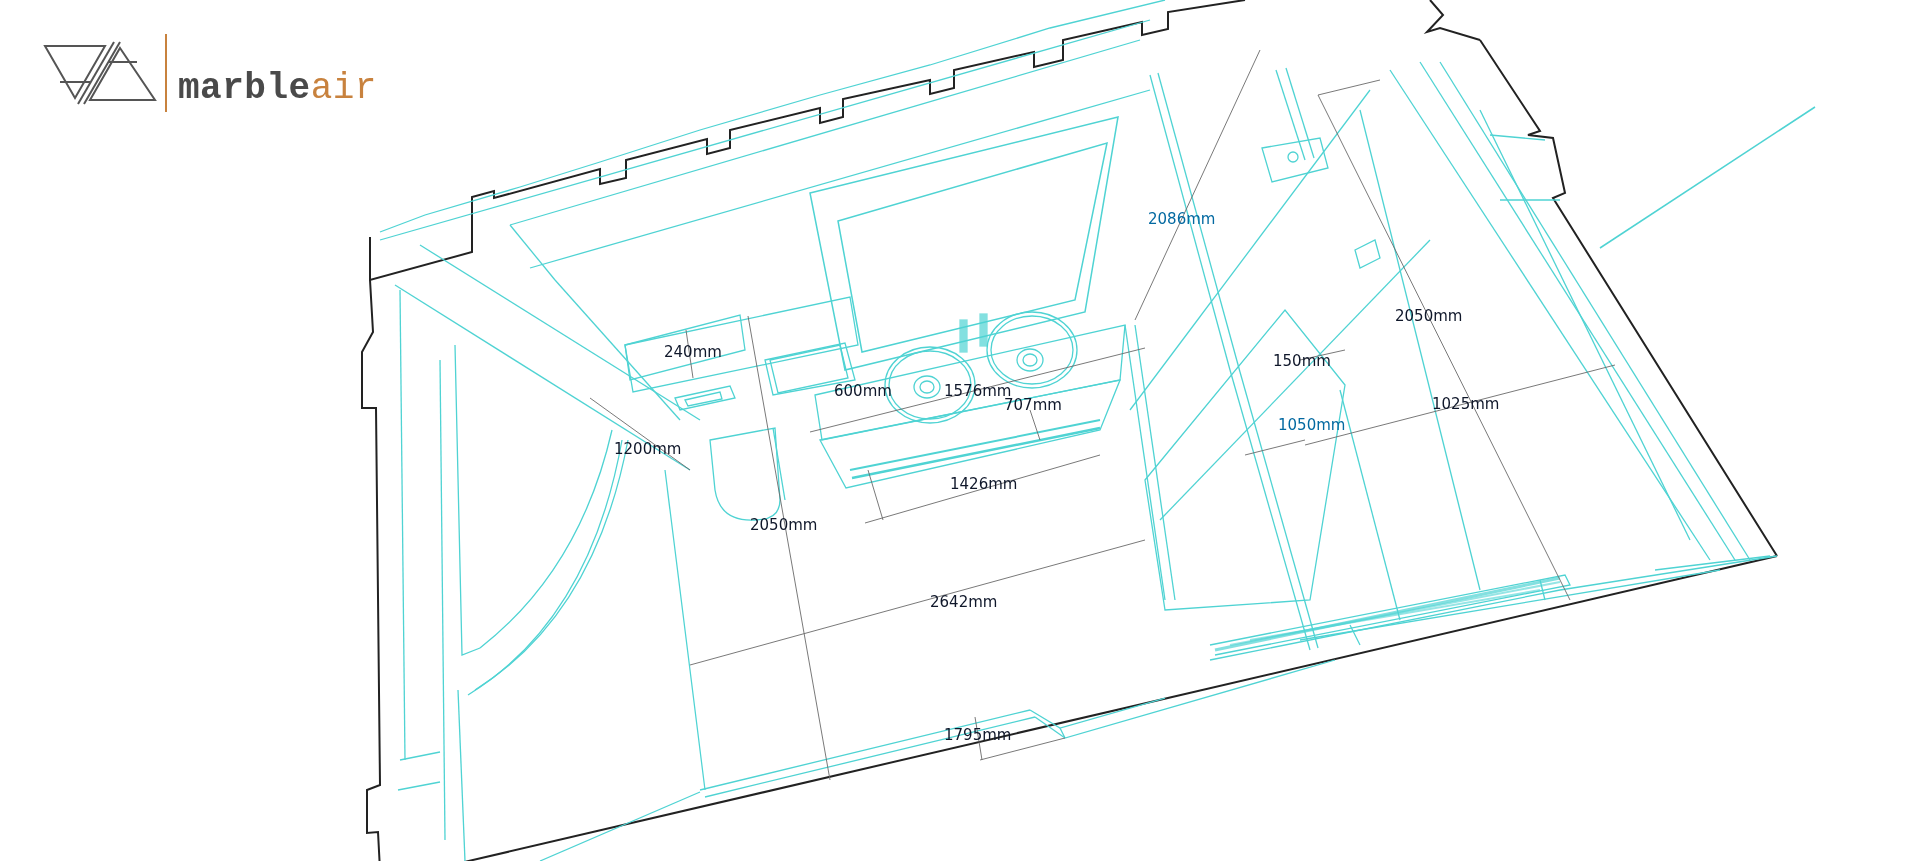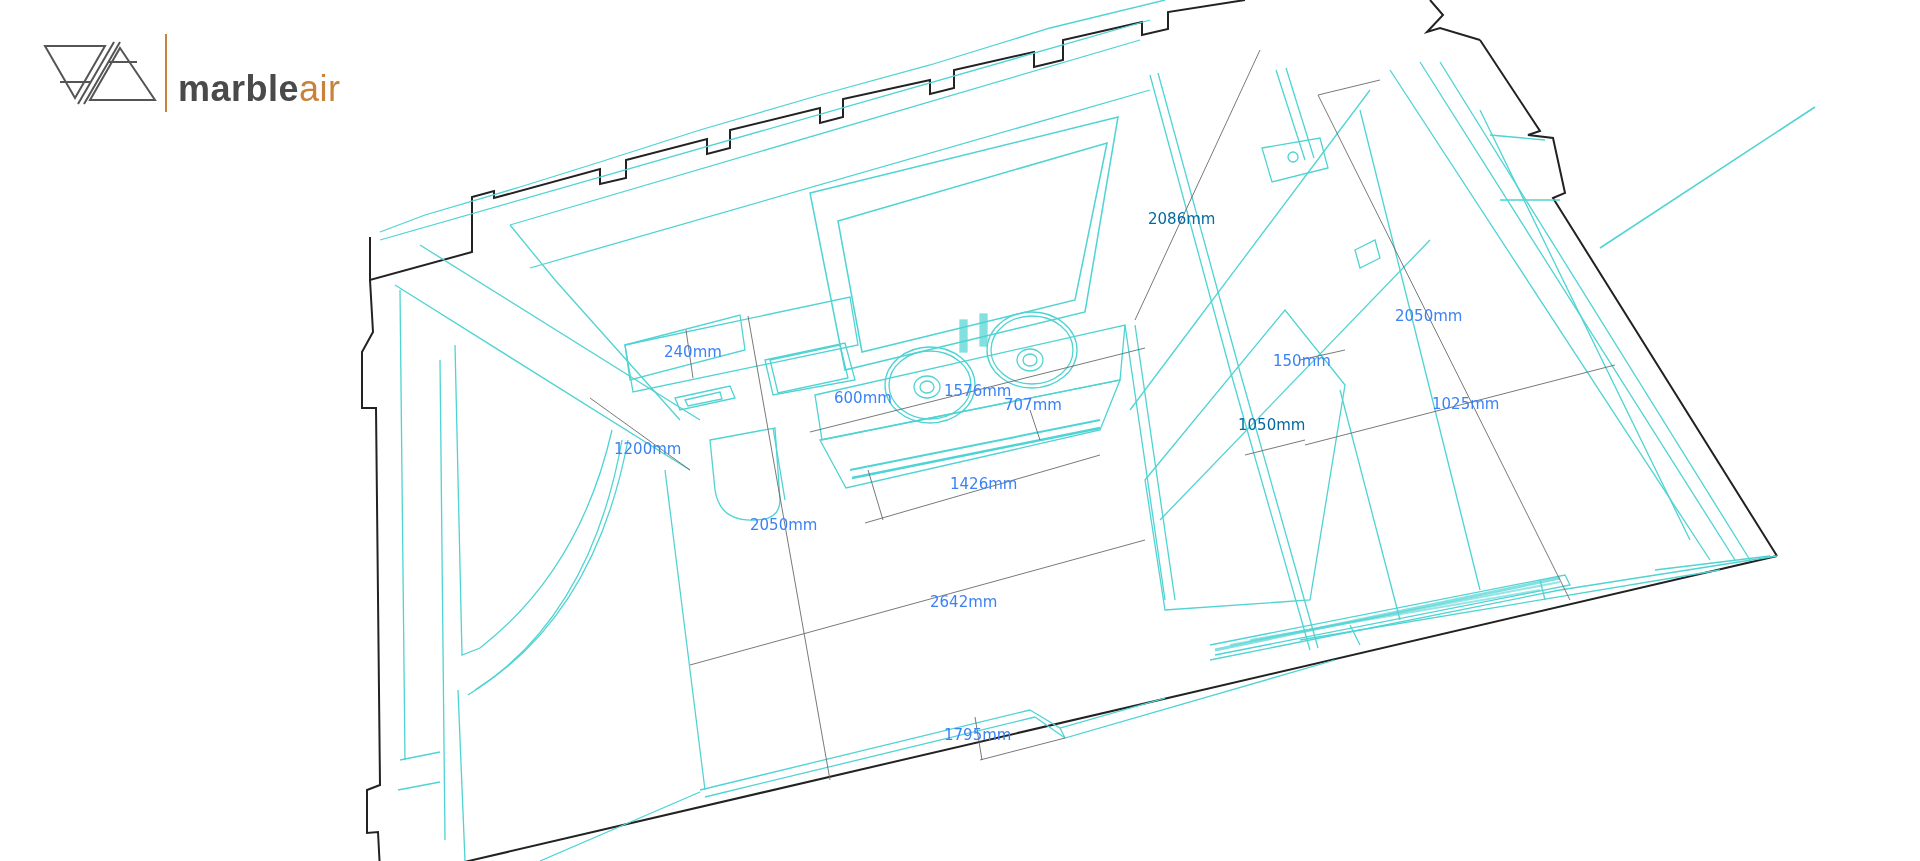--- a/index.html
+++ b/index.html
@@ -1,22 +1,22 @@
 <!DOCTYPE html>
 <html><head>
 <meta charset="utf-8">
 <style>
   html,body{margin:0;padding:0;background:#ffffff;}
   body{width:1920px;height:861px;overflow:hidden;position:relative;font-family:"DejaVu Sans","Liberation Sans",sans-serif;}
   .logo{position:absolute;left:40px;top:30px;width:330px;height:90px;}
-  .logo-text{position:absolute;left:178px;top:68px;font-family:Liberation Sans, sans-serif;font-weight:bold;font-size:36px;letter-spacing:0.5px;color:#4a4a4a;}
+  .logo-text{position:absolute;left:178px;top:68px;font-family:Liberation Mono, monospace;font-weight:bold;font-size:36px;letter-spacing:0.5px;color:#4a4a4a;}
   .logo-text .accent{color:#c8823e;font-weight:normal;}
   .logo-divider{position:absolute;left:165px;top:34px;width:2px;height:78px;background:#c8823e;}
   svg.plan{position:absolute;left:0;top:0;}
-  .dim-label{position:absolute;font-family:"DejaVu Sans",sans-serif;font-size:15px;color:#3b82f6;white-space:nowrap;background:transparent;line-height:1;}
+  .dim-label{position:absolute;font-family:"DejaVu Sans",sans-serif;font-size:15px;color:#0f172a;white-space:nowrap;background:transparent;line-height:1;}
   .dim-label.light{color:#0369a1;}
 </style>
 </head>
 <body>
 
 <div class="logo">
   <svg width="160" height="90" viewBox="0 0 160 90" style="position:absolute;left:0;top:0;">
     <g fill="none" stroke="#555" stroke-width="2">
       <polygon points="5,16 65,16 35,68"></polygon>
       <line x1="20" y1="52" x2="50" y2="52"></line>
@@ -163,24 +163,24 @@
     <line x1="1318" y1="95" x2="1570" y2="600"></line>
     <line x1="1318" y1="95" x2="1380" y2="80"></line>
     <line x1="1300" y1="360" x2="1345" y2="350"></line>
     <line x1="1305" y1="445" x2="1615" y2="365"></line>
     <line x1="1245" y1="455" x2="1305" y2="440"></line>
   </g>
 </svg>
 
 <div class="dim-label" style="left:664px;top:345px;text-align:right;">240mm</div>
 <div class="dim-label" style="left:614px;top:442px;">1200mm</div>
-<div class="dim-label" style="left:834px;top:384px;margin-top:7px;">600mm</div>
+<div class="dim-label" style="left:834px;top:384px;">600mm</div>
 <div class="dim-label" style="left:944px;top:384px;">1576mm</div>
 <div class="dim-label" style="left:1004px;top:398px;">707mm</div>
 <div class="dim-label" style="left:950px;top:477px;">1426mm</div>
 <div class="dim-label" style="left:750px;top:518px;">2050mm</div>
 <div class="dim-label" style="left:885px;top:595px;margin-left:45px;">2642mm</div>
 <div class="dim-label" style="left:944px;top:728px;">1795mm</div>
 <div class="dim-label light" style="left:1148px;top:212px;">2086mm</div>
 <div class="dim-label" style="left:1395px;top:309px;">2050mm</div>
 <div class="dim-label" style="left:1273px;top:354px;">150mm</div>
-<div class="dim-label light" style="left:1238px;top:418px;">1050mm</div>
+<div class="dim-label light" style="left:1278px;top:418px;">1050mm</div>
 <div class="dim-label" style="left:1432px;top:397px;">1025mm</div>
 
 </body></html>

